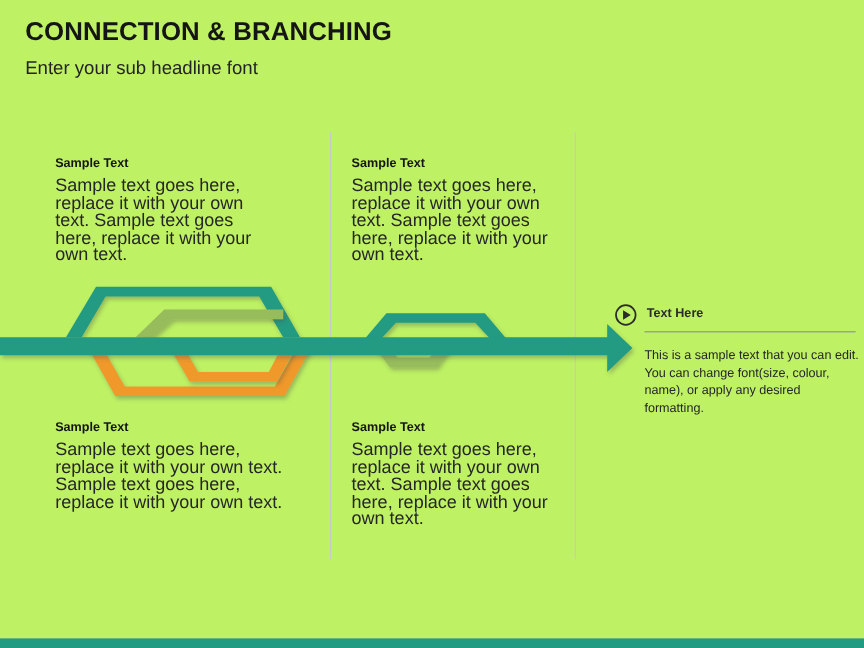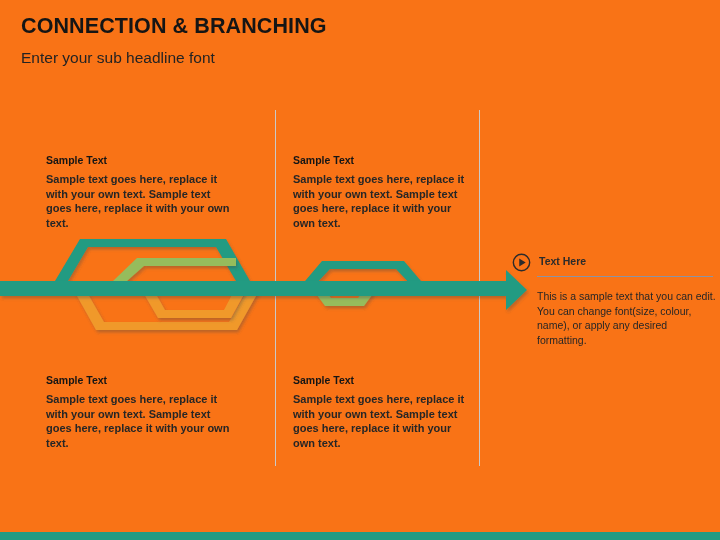--- a/index.html
+++ b/index.html
@@ -12,21 +12,21 @@
     background: #ffffff;
     font-family: "Liberation Sans", sans-serif;
     overflow: hidden;
     position: relative;
   }
   .slide {
     position: absolute;
     inset: 0;
     width: 720px;
     height: 540px;
-    background: #f97316;
+    background: #bef264;
   }
 
   
   .title {
     position: absolute;
     left: 21px;
     top: 14px;
     font-size: 21.5px;
     font-weight: bold;
     color: #151515;
@@ -51,32 +51,31 @@
     height: 356px;
     background: #c9c9c9;
   }
   .divider.d1 { left: 275px; }
   .divider.d2 { left: 479px; }
 
   
   .txtblock {
     position: absolute;
     color: #1c1c1c;
-    margin-top: 24px;
   }
   .txtblock .head {
     font-size: 10.5px;
     font-weight: bold;
     color: #151515;
     margin: 0 0 6px 0;
     line-height: 12px;
   }
   .txtblock .body {
-    font-size: 11px;
-    font-weight: bold;
+    font-size: 15px;
+    font-weight: normal;
     color: #262626;
     line-height: 14.6px;
     margin: 0;
   }
 
   .tb-tl { left: 46px;  top: 130px; width: 186px; }
   .tb-tr { left: 293px; top: 130px; width: 180px; }
   .tb-bl { left: 46px;  top: 350px; width: 190px; }
   .tb-br { left: 293px; top: 350px; width: 180px; }
 

